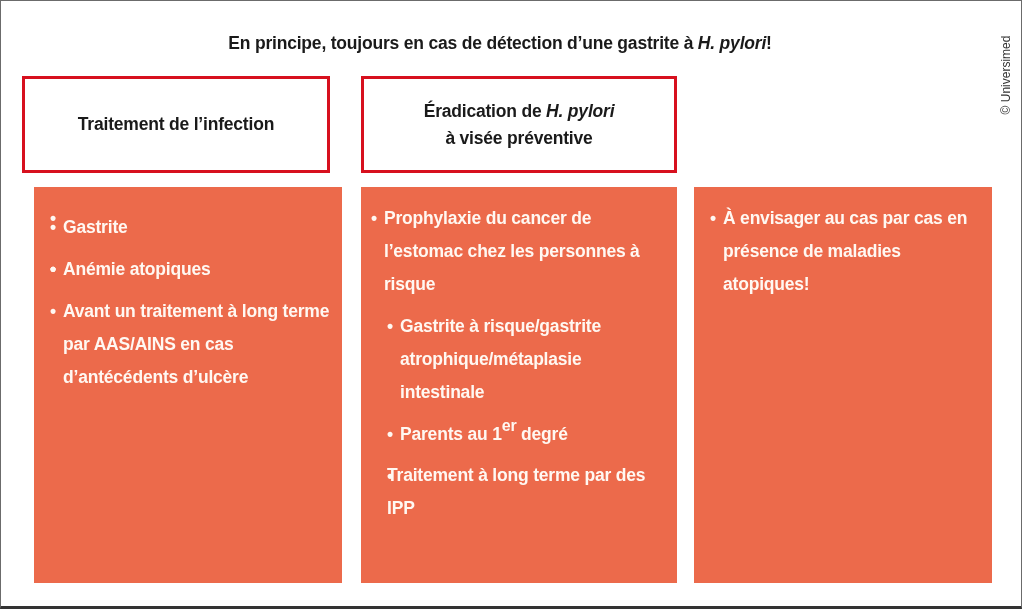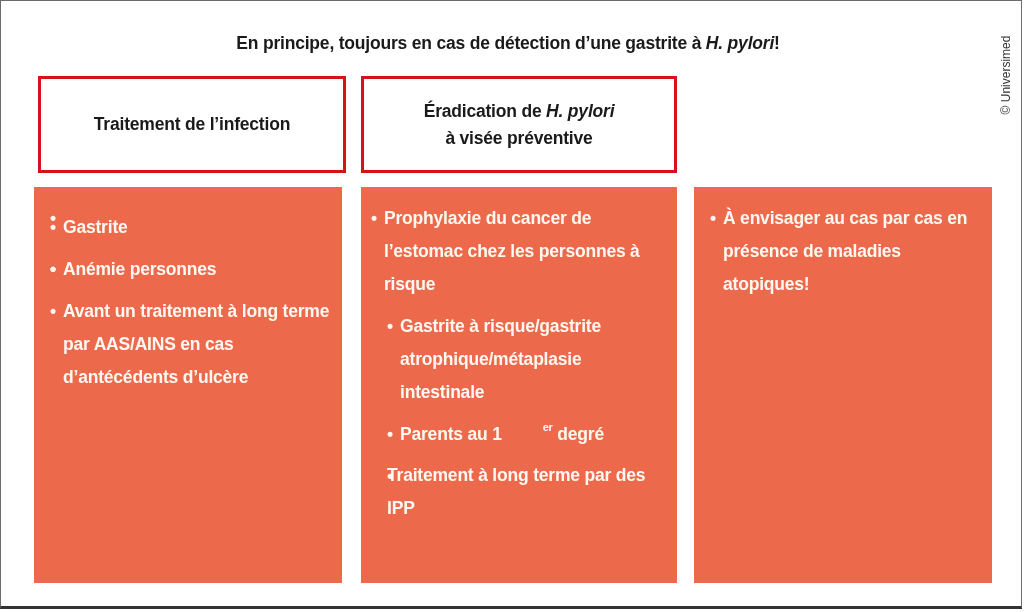--- a/index.html
+++ b/index.html
@@ -1,37 +1,37 @@
 <!DOCTYPE html>
 <html><head>
 <meta charset="utf-8">
 <style>
   html, body { margin:0; padding:0; }
   body { width:1024px; height:612px; position:relative; background:#ffffff; overflow:hidden;
          font-family:"Liberation Sans", sans-serif; }
   .frame { position:absolute; left:0; top:0; width:1022px; height:609px;
            border-left:1px solid #6b6b6b; border-top:1px solid #6b6b6b; border-right:1px solid #6b6b6b;
            border-bottom:3px solid #333; box-sizing:border-box; }
-  .title { position:absolute; left:8px; width:1000px; top:33px; text-align:center; font-size:17.5px; font-weight:bold; color:#1a1a1a; letter-spacing:-0.2px; }
+  .title { position:absolute; left:0; width:1000px; top:33px; text-align:center; font-size:17.5px; font-weight:bold; color:#1a1a1a; letter-spacing:-0.2px; }
   .title i, .hbox i { font-style:italic; }
   .hbox { position:absolute; top:76px; height:97px; border:3px solid #d7101e; box-sizing:border-box; background:#fff;
           display:flex; align-items:center; justify-content:center; text-align:center;
           font-size:17.5px; font-weight:bold; color:#1a1a1a; line-height:27px; letter-spacing:-0.2px; }
-  .hbox1 { left:38px; width:308px; }
+  .hbox1 { left:22px; width:308px; }
   .hbox2 { left:361px; width:316px; }
   .obox { position:absolute; top:187px; height:396px; background:#ec6a4b; color:#fff8f2; box-sizing:border-box;
           font-size:17.5px; font-weight:bold; line-height:33px; letter-spacing:-0.2px; }
   .obox1 { left:34px; width:308px; padding:15px 10px 0 16px; }
   .obox2 { left:361px; width:316px; padding:15px 8px 0 10px; }
   .obox3 { left:694px; width:298px; padding:15px 10px 0 16px; }
   .item { position:relative; padding-left:13px; margin-bottom:9px; }
   .item .bullet { position:absolute; left:0; top:0; }
   .sub { margin-left:16px; }
   .plain { padding-left:16px; margin-top:-1px; }
-  sup { font-size:11px; line-height:0; position:relative; top:-2px;margin-left:41px; }
+  sup { font-size:16px; line-height:0; position:relative; top:-2px; }
   .copyright { position:absolute; left:996px; top:30px; width:20px; height:90px; }
   .copyright span { position:absolute; left:50%; top:50%; transform:translate(-50%,-50%) rotate(-90deg);
                     white-space:nowrap; font-size:12px; color:#333; }
 </style>
 </head>
 <body>
 
 <div class="frame"></div>
 
 <div class="title"><span>En principe, toujours en cas de détection d’une gastrite à </span><i>H. pylori</i><span>!</span></div>
@@ -51,21 +51,21 @@
     <div><span>Éradication de </span><i>H. pylori</i></div>
     <div>à visée préventive</div>
   </div>
 </div>
 
 <div class="obox obox1">
   <div class="item"><span class="bullet">•</span></div>
   <div class="item"><span class="bullet">•</span><span>Gastrite</span></div>
   <div class="item"><span class="bullet">•</span></div>
   <div class="item"><span class="bullet">•</span></div>
-  <div class="item"><span class="bullet">•</span><span>Anémie personnes</span></div>
+  <div class="item"><span class="bullet">•</span><span>Anémie atopiques</span></div>
   <div class="item"><span class="bullet">•</span><span>Avant un traitement à long terme par AAS/AINS en cas d’antécédents d’ulcère</span></div>
 </div>
 
 <div class="obox obox2">
   <div class="item"><span class="bullet">•</span><span>Prophylaxie du cancer de l’estomac chez les personnes à risque</span></div>
   <div class="item sub"><span class="bullet">•</span><span>Gastrite à risque/gastrite atrophique/métaplasie intestinale</span></div>
   <div class="item sub"><span class="bullet">•</span><span>Parents au 1</span><sup>er</sup><span> degré</span></div>
   <div class="item sub"><span class="bullet">•</span></div>
   <div class="plain">Traitement à long terme par des IPP</div>
 </div>

